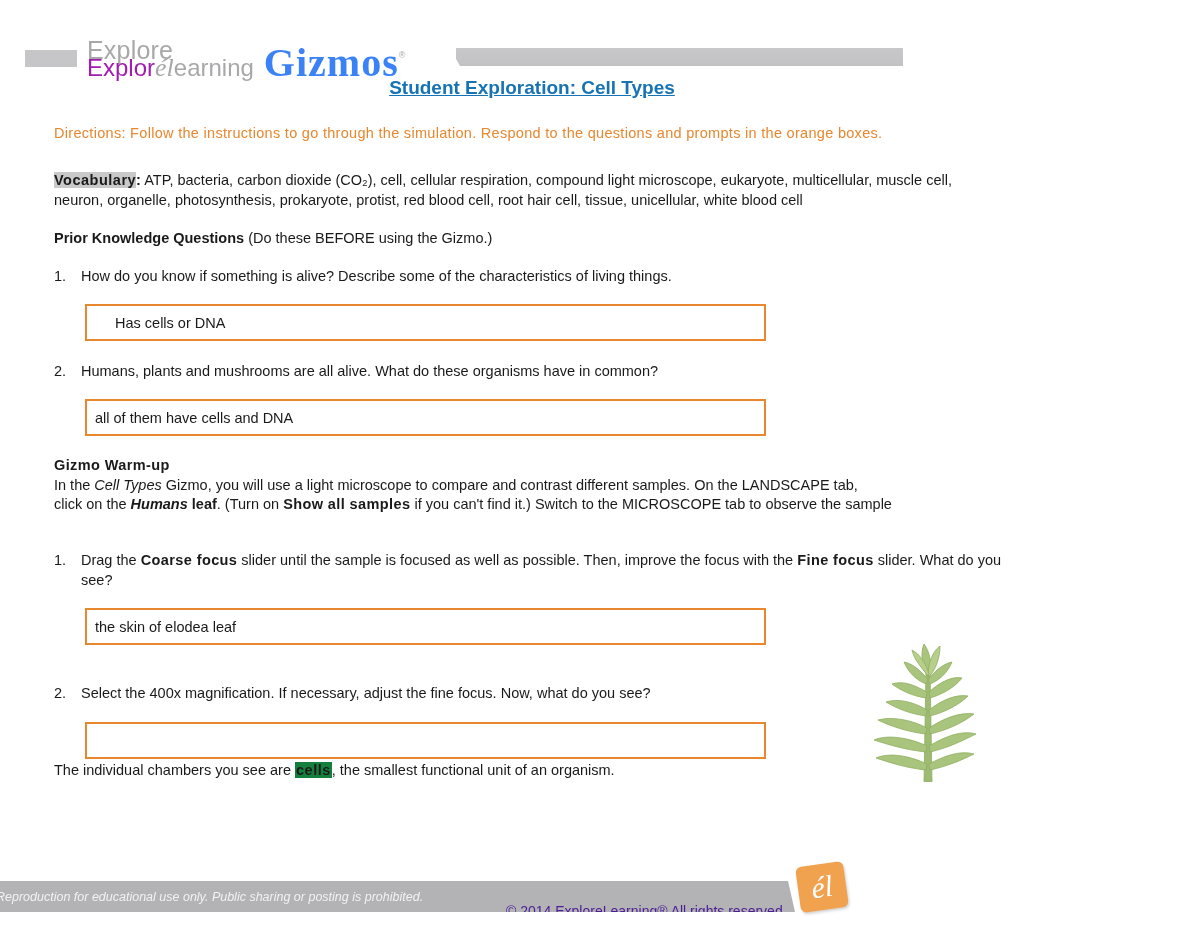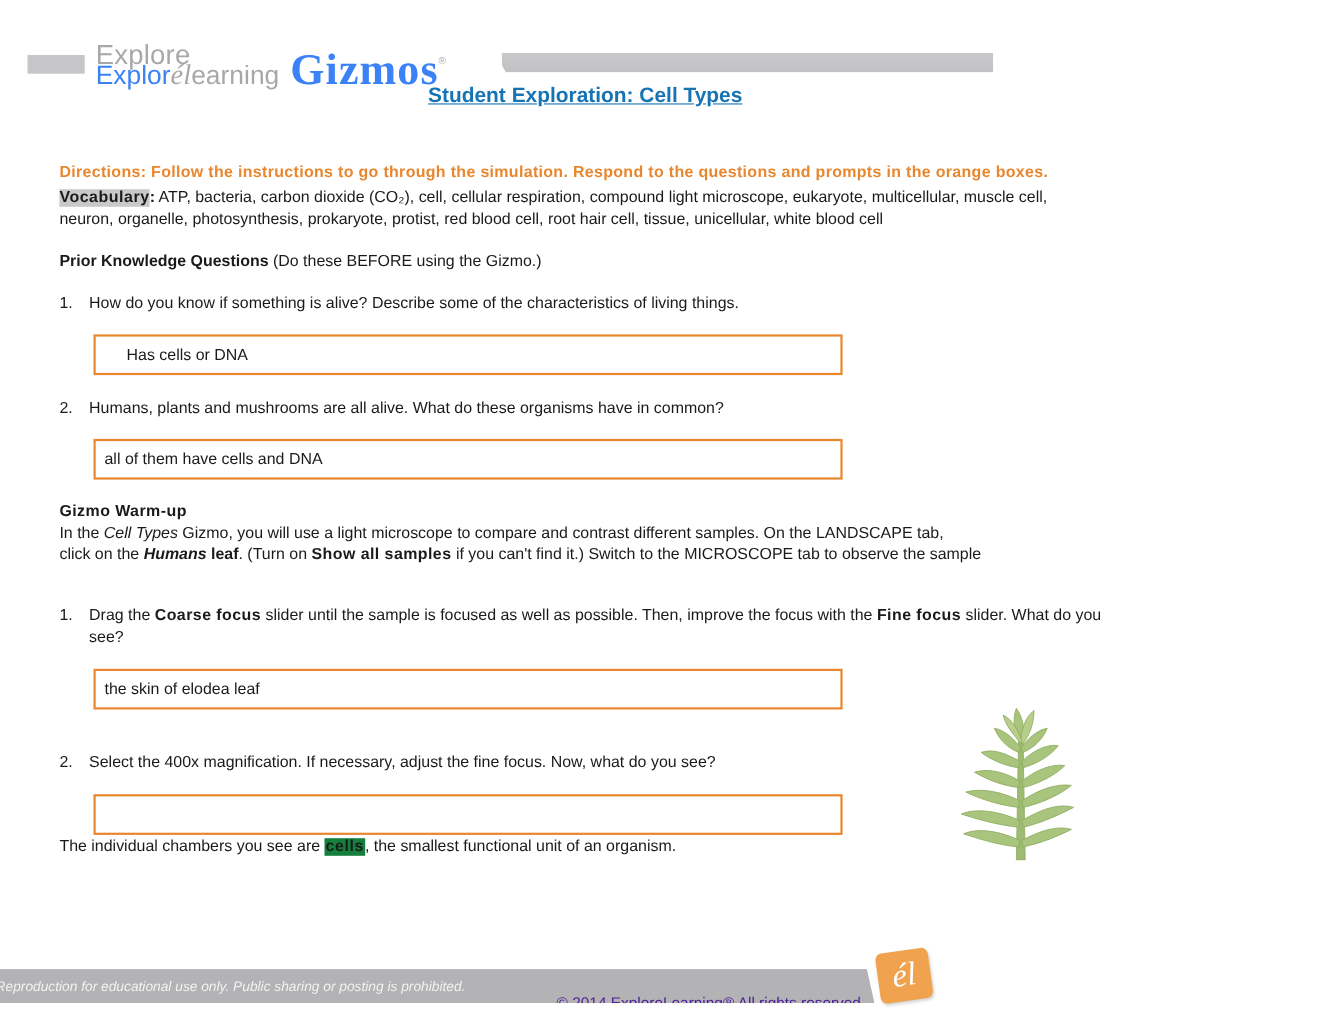--- a/index.html
+++ b/index.html
@@ -10,21 +10,21 @@
     .hdr-bar-left { position: absolute; left: 25px; top: 50px; width: 52px; height: 17px; background: #c6c6c8; }
     .hdr-brand { position: absolute; left: 87px; top: 36px; height: 40px; display: flex; align-items: baseline; }
     .hdr-explore { font-family: "Liberation Sans", sans-serif; font-size: 25px; color: #a8a8aa; letter-spacing: 0.2px; }
     .hdr-gizmos { font-family: "Liberation Serif", serif; font-weight: bold; font-size: 40px; color: #3b82f6; margin-left: 10px; letter-spacing: 1px; }
     .hdr-reg { font-size: 9px; color: #a5a5a7; vertical-align: top; position: relative; top: -18px; }
     .hdr-bar-right { position: absolute; left: 456px; top: 48px; width: 447px; height: 18px; background: linear-gradient(to bottom, #c8c8ca, #c2c2c4); clip-path: polygon(0 0, 100% 0, 100% 100%, 4px 100%, 0 60%); }
 
     .title { position: absolute; left: 0; width: 1064px; top: 77px; text-align: center; font-size: 19px; font-weight: bold; color: #1673b4; text-decoration: underline; }
 
     .p { position: absolute; left: 54px; line-height: 19.5px; white-space: nowrap; }
-    .directions { top: 148px; color: #e8872e; font-weight: bold; letter-spacing: 0.3px; }
+    .directions { top: 124px; color: #e8872e; font-weight: normal; letter-spacing: 0.3px; }
     .vocab { top: 171px; }
     .hl { background: #c9c9c9; font-weight: bold; letter-spacing: 0.5px; }
     .hlb { background: #15803d; font-weight: bold; letter-spacing: 0.5px; padding: 0 1px; }
     b.sp { letter-spacing: 0.4px; }
 
     .qnum { display: inline-block; width: 27px; }
     .indent { padding-left: 27px; }
 
     .answer-box { position: absolute; left: 85px; width: 681px; height: 37px; border: 2.5px solid #e8872e; background: #fff; font-size: 14.5px; padding: 0 8px; display: flex; align-items: center; color: #1a1a1a; font-family: "Liberation Sans", sans-serif; }
 
@@ -41,21 +41,21 @@
 <body>
 
 <div class="hdr-bar-left"></div>
 <div class="hdr-brand">
   <span class="hdr-explore"><span>Explore</span></span>
 </div>
 <div style="position:absolute;left:87px;top:40px;font-size:25px;color:#a8a8aa;white-space:nowrap;">
   <span style="visibility:hidden">Explore</span>
 </div>
 <div style="position:absolute;left:87px;top:39px;white-space:nowrap;display:flex;align-items:baseline;">
-  <span style="font-size:24px;color:#3b82f6;">Explor</span>
+  <span style="font-size:24px;color:#a21caf;">Explor</span>
     <span style="font-family:'Liberation Serif',serif;font-style:italic;font-size:26px;color:#a8a8aa;">él</span>
     <span style="font-size:24px;color:#a8a8aa;">earning</span>
     <span class="hdr-gizmos">Gizmos</span>
     <span class="hdr-reg">®</span>
 </div>
 <div class="hdr-bar-right"></div>
 
 <div class="title">Student Exploration: Cell Types</div>
 
 <div class="p directions">Directions: Follow the instructions to go through the simulation. Respond to the questions and prompts in the orange boxes.</div>

